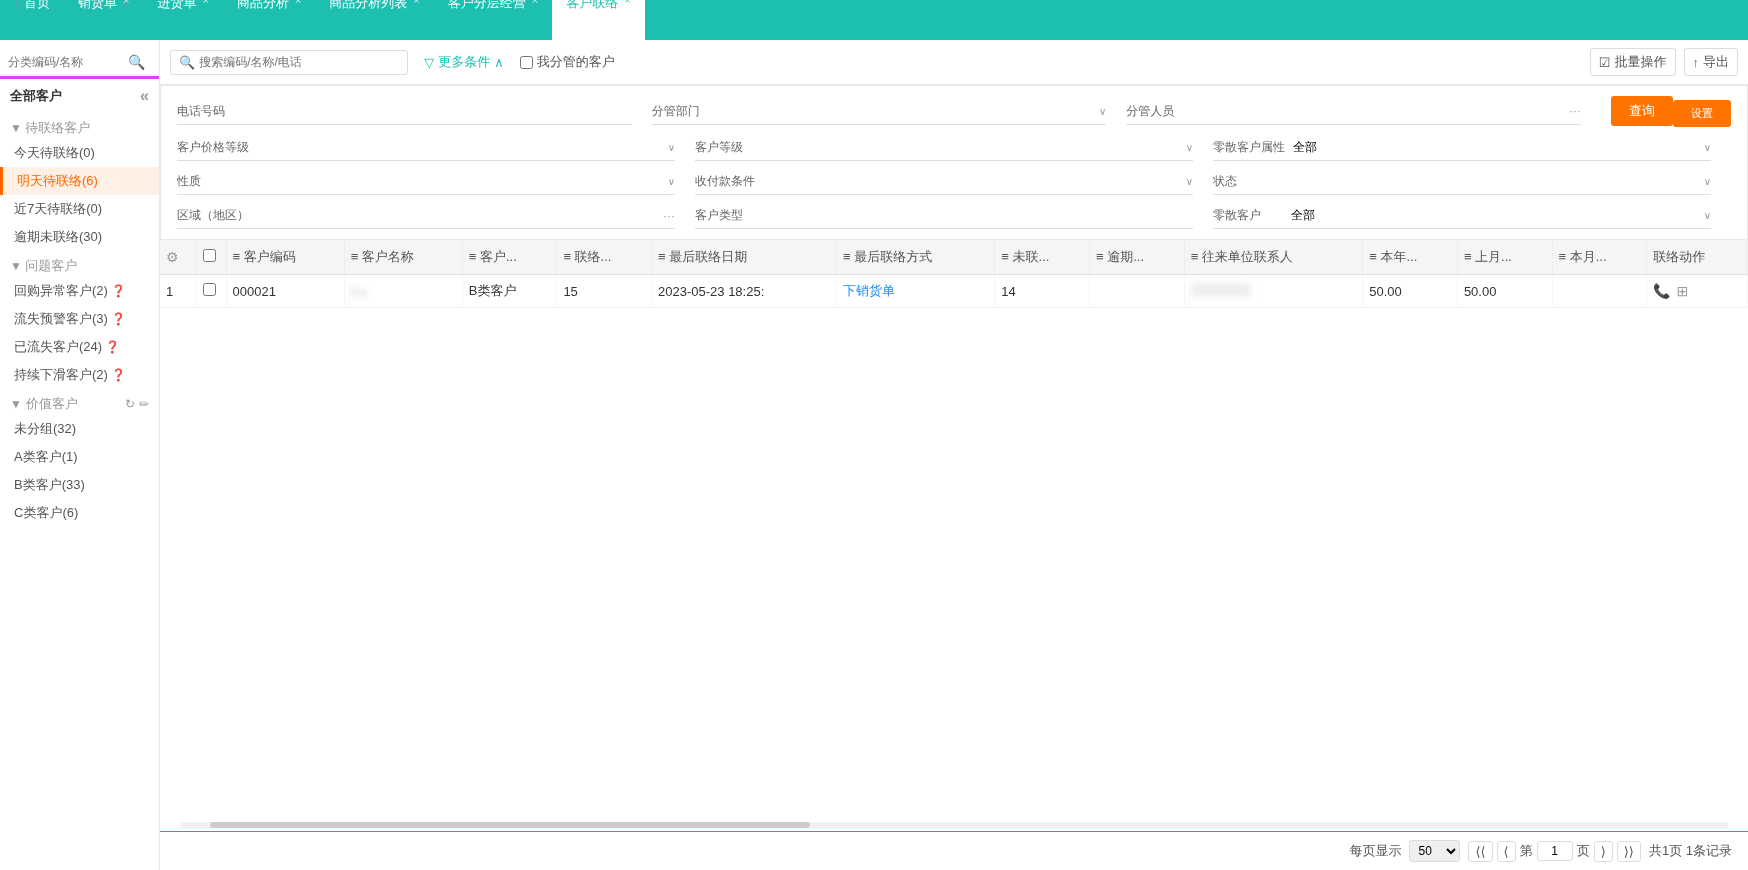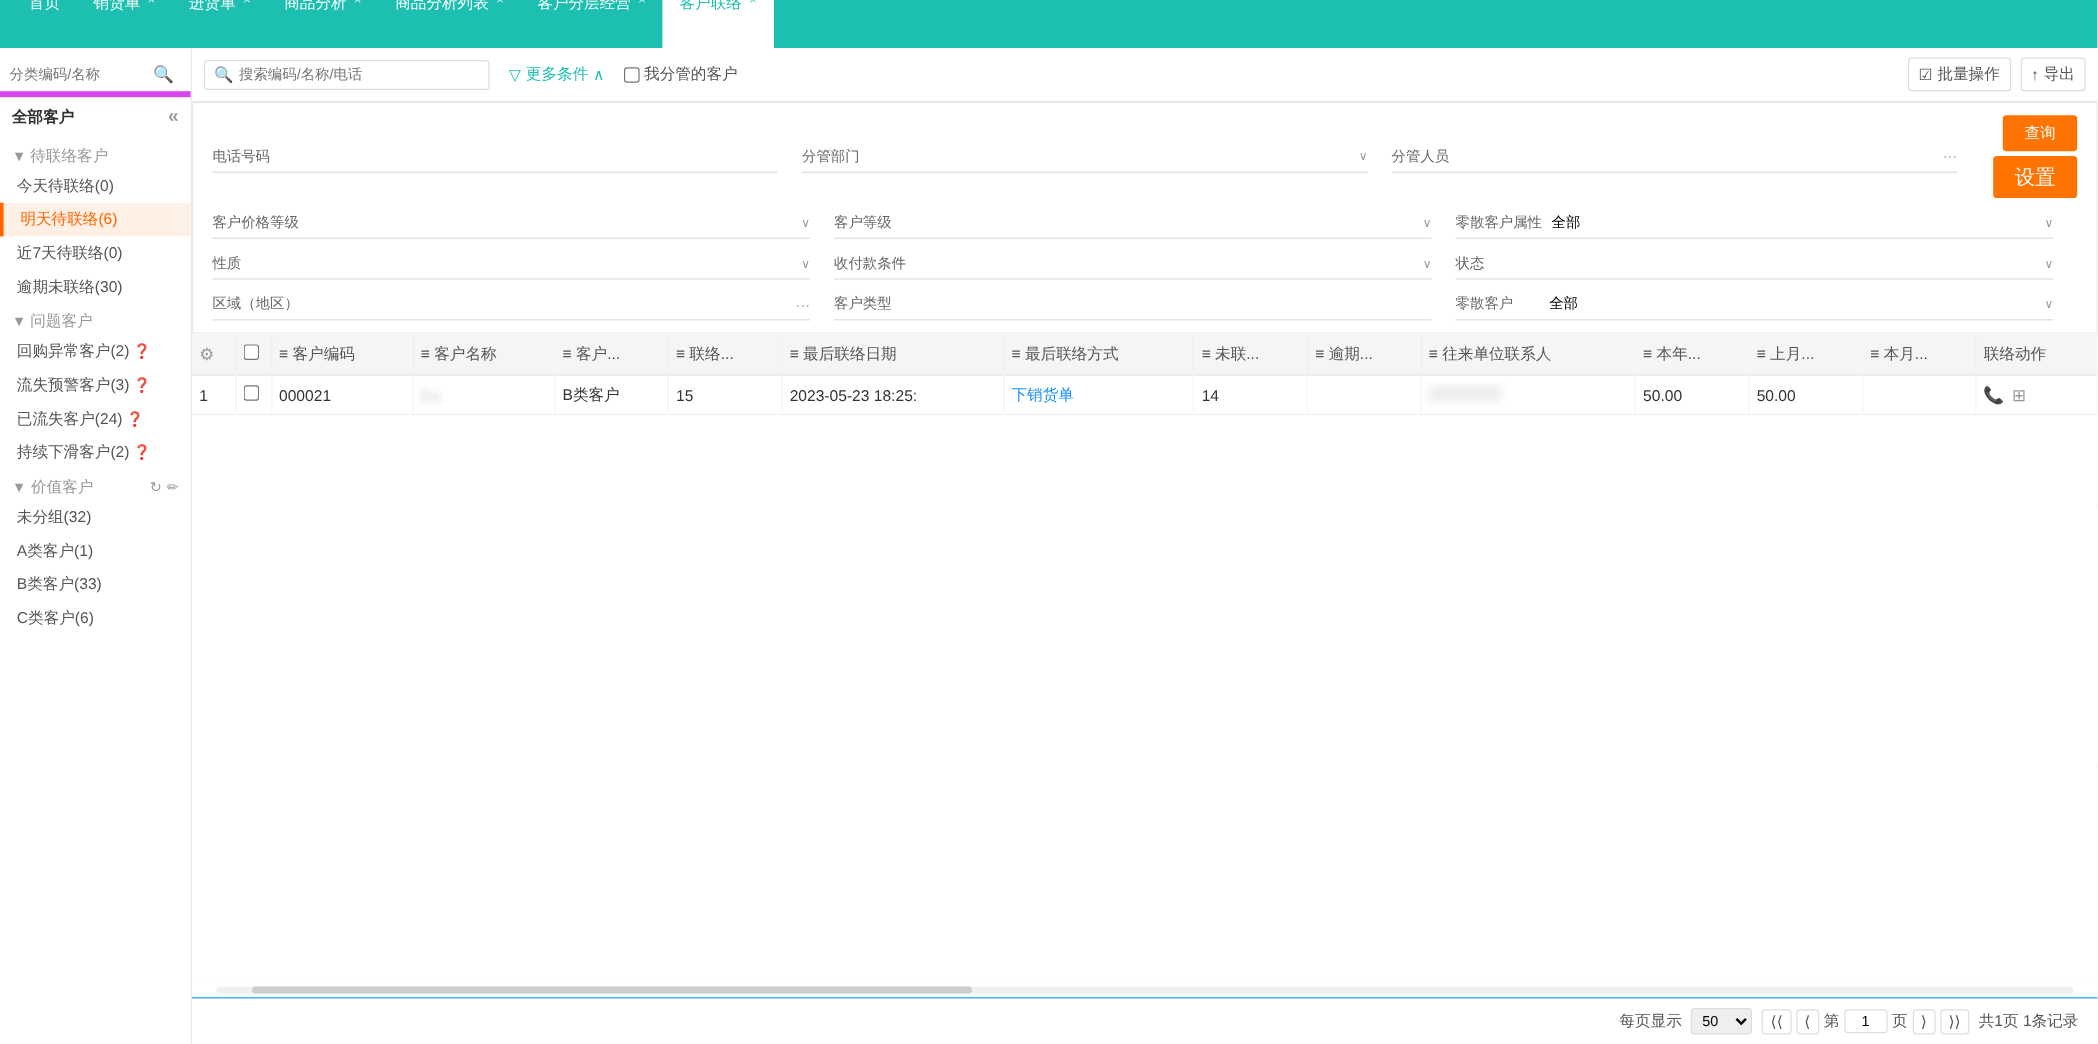--- a/index.html
+++ b/index.html
@@ -9,21 +9,21 @@
     .top-nav { background: #1cbfb0; display: flex; align-items: center; height: 40px; padding: 0 10px; }
     .nav-item { color: white; padding: 0 14px; height: 52px; display: flex; align-items: flex-start; cursor: pointer; white-space: nowrap; font-size: 13px; }
     .nav-item.active { background: white; color: #1cbfb0; }
     .nav-item .close-x { margin-left: 6px; font-size: 11px; opacity: 0.8; }
 
     
     .main-layout { display: flex; height: calc(100vh - 40px); }
 
     
     .sidebar { width: 160px; background: white; border-right: 1px solid #e8e8e8; overflow-y: auto; flex-shrink: 0; padding: 8px 0; }
-    .sidebar-search { display: flex; align-items: center; padding: 6px 8px; border-bottom: 5px solid #d946ef; }
+    .sidebar-search { display: flex; align-items: center; padding: 6px 8px; border-bottom: 3px solid #d946ef; }
     .sidebar-search input { border: none; outline: none; font-size: 12px; width: 120px; color: #999; }
     .sidebar-search .search-icon { color: #999; font-size: 14px; }
     .sidebar-section-header { display: flex; align-items: center; justify-content: space-between; padding: 8px 10px; color: #333; font-weight: bold; font-size: 13px; cursor: pointer; }
     .sidebar-section-header .dots { font-size: 16px; color: #999; }
     .sidebar-group-label { color: #999; font-size: 12px; padding: 6px 10px 2px; }
     .sidebar-item { padding: 5px 10px 5px 14px; color: #555; cursor: pointer; font-size: 12px; }
     .sidebar-item.active { background: #fff0e6; color: #ff6600; border-left: 3px solid #ff6600; }
     .sidebar-item.highlighted { background: #fff0e6; color: #ff6600; }
 
     
@@ -43,22 +43,22 @@
     
     .filter-panel { background: white; border: 1px solid #e8e8e8; margin: 0; padding: 10px 16px; border-bottom: 1px solid #e8e8e8; }
     .filter-row { display: flex; align-items: center; margin-bottom: 8px; gap: 0; }
     .filter-row:last-child { margin-bottom: 0; }
     .filter-field { display: flex; align-items: center; flex: 1; padding: 4px 0; border-bottom: 1px solid #ddd; margin-right: 20px; }
     .filter-field label { color: #666; white-space: nowrap; margin-right: 8px; font-size: 12px; min-width: 70px; }
     .filter-field .field-val { flex: 1; color: #000000; font-size: 12px; }
     .filter-field .chevron { color: #999; font-size: 10px; margin-left: auto; cursor: pointer; }
     .filter-field .dots-btn { color: #999; font-size: 12px; margin-left: auto; cursor: pointer; }
     .query-btn { background: #ff7300; color: white; border: none; border-radius: 3px; padding: 6px 18px; cursor: pointer; font-size: 13px; }
-    .set-btn { background: #ff7300; color: white; border: none; border-radius: 3px; padding: 6px 18px; cursor: pointer; font-size: 17px; margin-top: 4px; }
-    .query-set-wrap { display: flex; flex-direction: column; align-items: flex-end; justify-content: center; margin-left: 10px; }
+    .set-btn { background: #ff7300; color: white; border: none; border-radius: 3px; padding: 6px 18px; cursor: pointer; font-size: 11px; margin-top: 4px; }
+    .query-set-wrap { display: flex; flex-direction: row; align-items: flex-start; justify-content: center; margin-left: 10px; }
 
     
     .table-wrap { flex: 1; overflow: auto; background: white; margin-top: 0; }
     table { width: 100%; border-collapse: collapse; font-size: 12px; }
     thead tr { background: #f5f5f5; border-bottom: 1px solid #e0e0e0; }
     thead th { padding: 8px 6px; text-align: left; color: #555; font-weight: normal; white-space: nowrap; border-right: 1px solid #eee; position: relative; }
     tbody tr { border-bottom: 1px solid #f0f0f0; background: white; }
     tbody td { padding: 7px 6px; color: #333; white-space: nowrap; border-right: 1px solid #f5f5f5; }
     .link-text { color: #1890ff; cursor: pointer; text-decoration: none; }
     .action-icons { display: flex; gap: 6px; }

